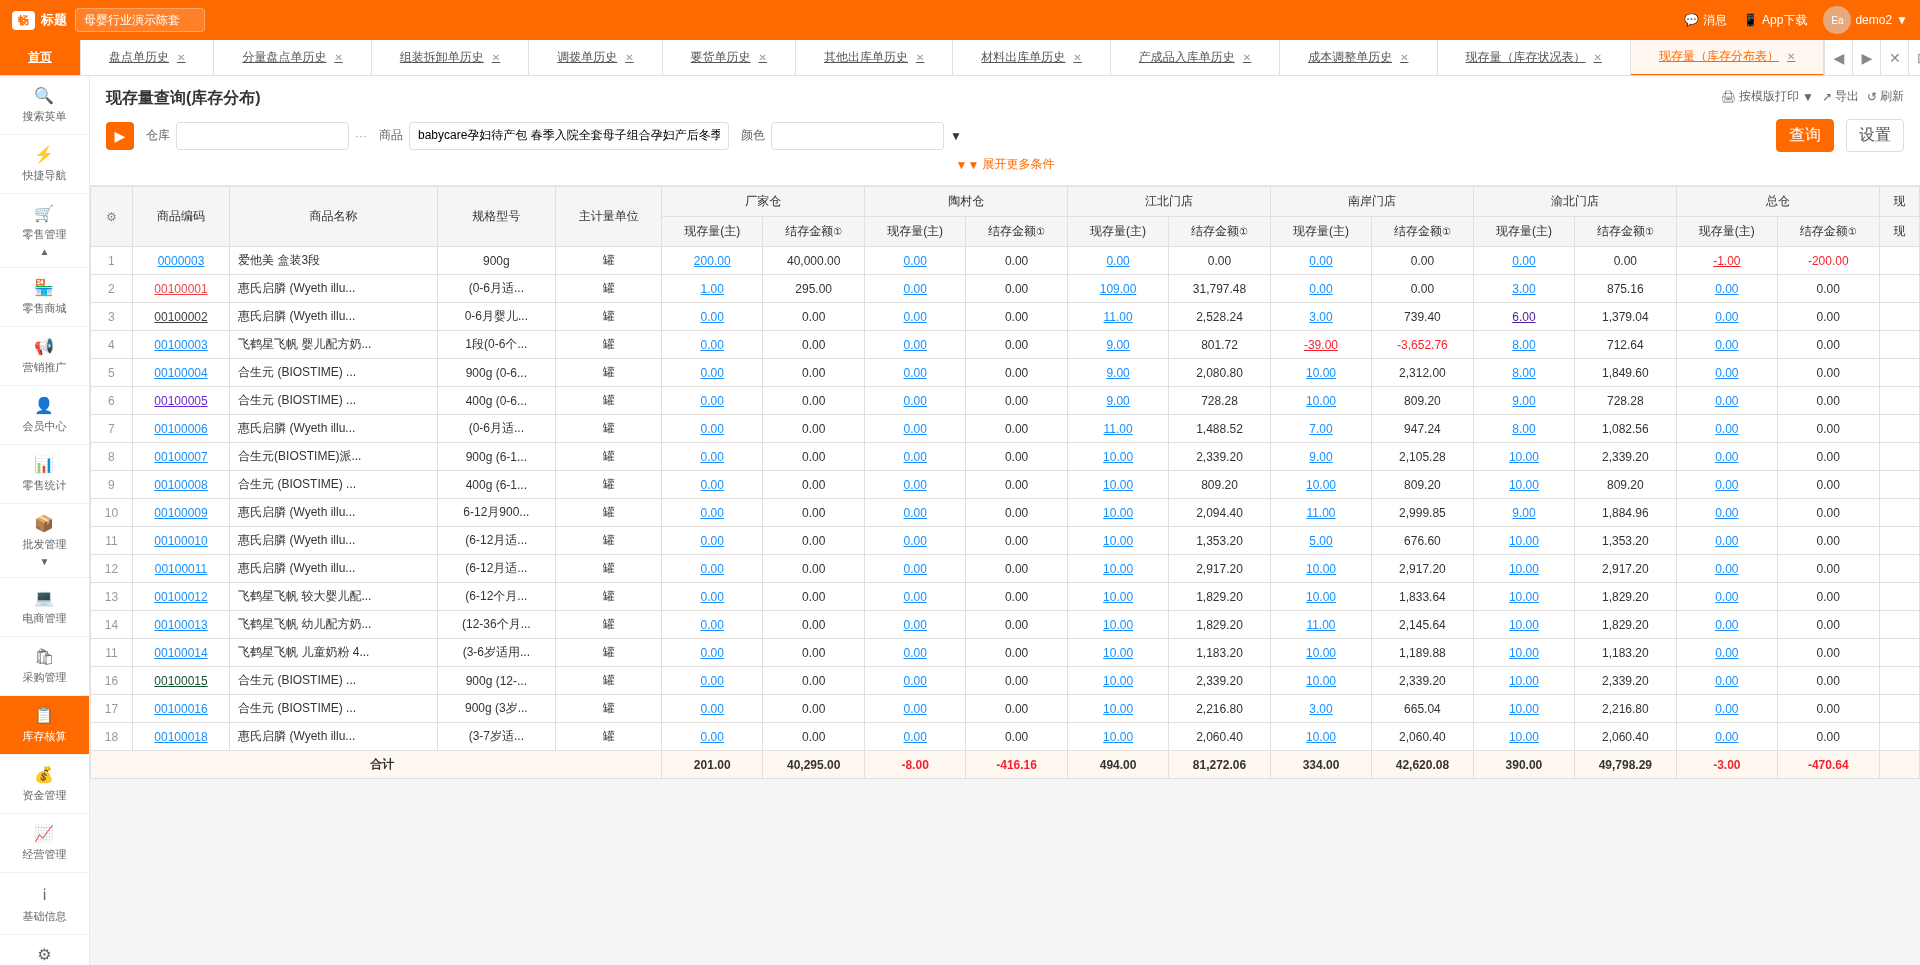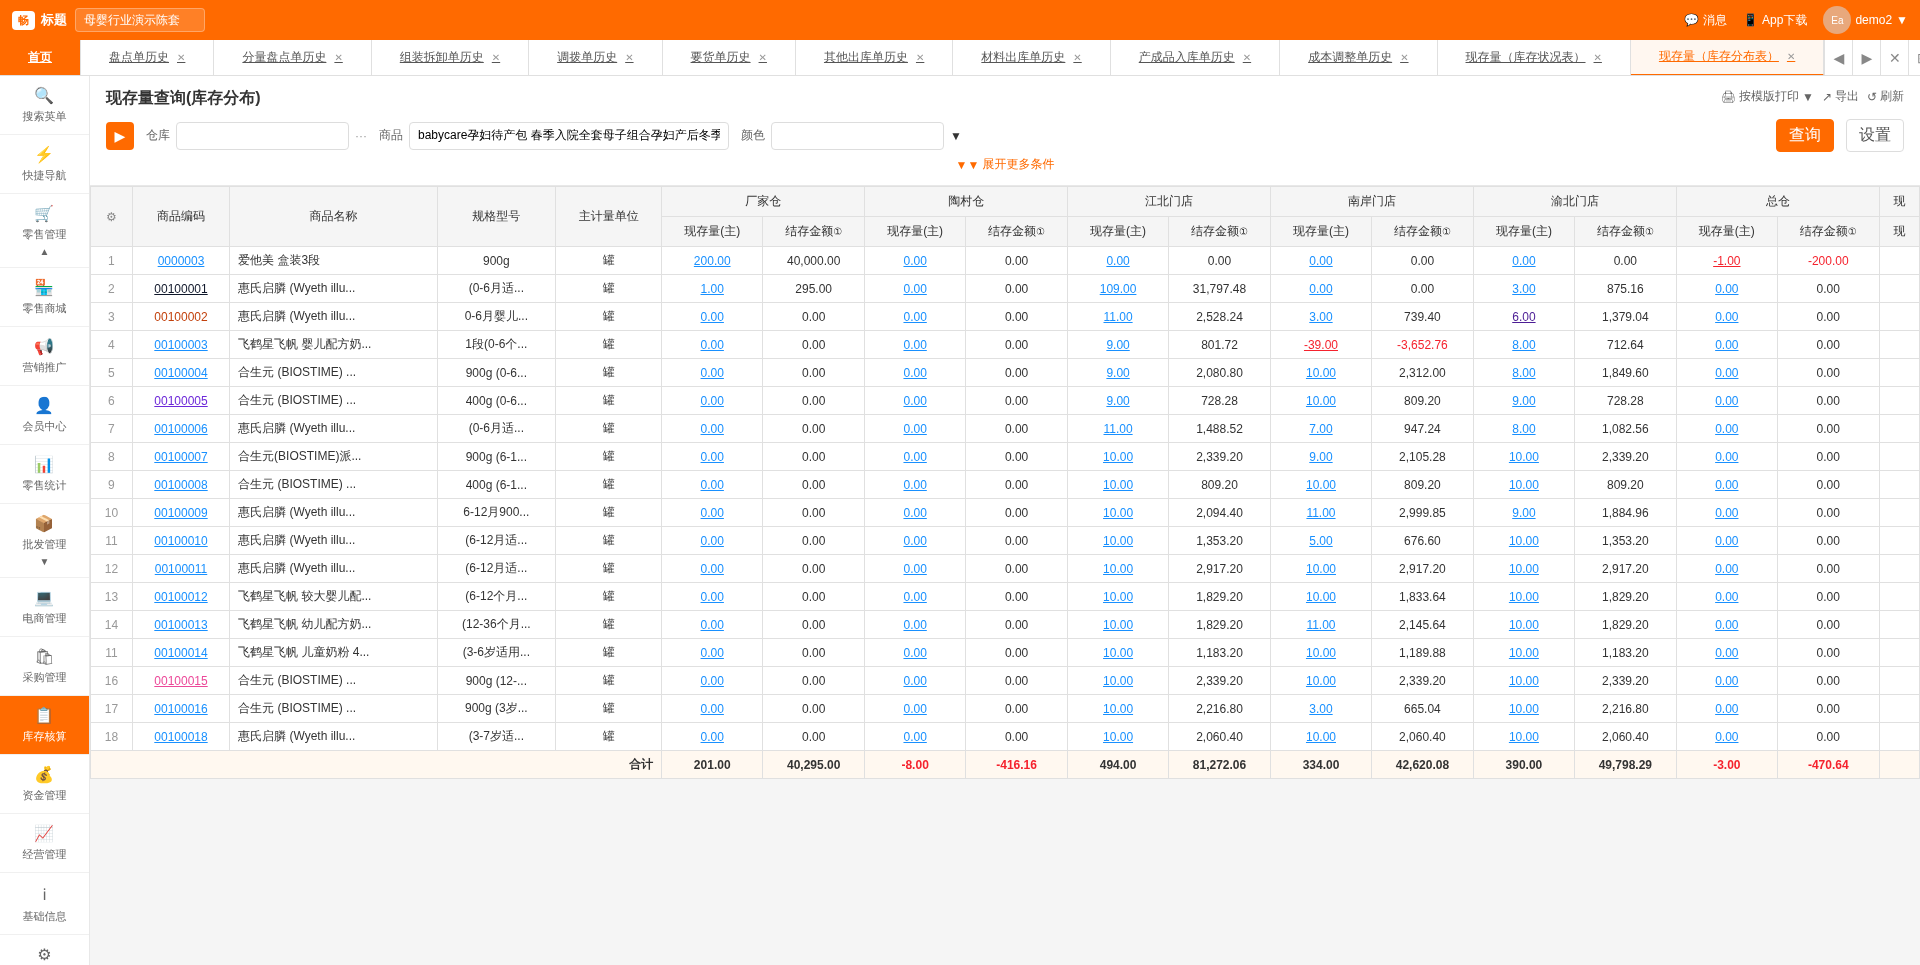--- a/index.html
+++ b/index.html
@@ -285,41 +285,41 @@
     <td style="color:#1890ff;text-decoration:underline;cursor:pointer;">0.00</td>
     <td style="">0.00</td>
     <td style="color:#1890ff;text-decoration:underline;cursor:pointer;">0.00</td>
     <td>0.00</td>
     <td style="color:#f5222d;text-decoration:underline;cursor:pointer;">-1.00</td>
     <td style="color:#f5222d">-200.00</td>
     <td></td>
   </tr>
               <tr>
     <td class="row-num">2</td>
-    <td style="color:#0f172a;text-decoration:underline;cursor:pointer;">00100001</td>
+    <td style="color:#ef4444;text-decoration:underline;cursor:pointer;">00100001</td>
     <td style="text-align:left;">惠氏启膦 (Wyeth illu...</td>
     <td>(0-6月适...</td>
     <td>罐</td>
     <td style="color:#1890ff;text-decoration:underline;cursor:pointer;">1.00</td>
     <td>295.00</td>
     <td style="color:#1890ff;text-decoration:underline;cursor:pointer;">0.00</td>
     <td>0.00</td>
     <td style="color:#1890ff;text-decoration:underline;cursor:pointer;">109.00</td>
     <td>31,797.48</td>
     <td style="color:#1890ff;text-decoration:underline;cursor:pointer;">0.00</td>
     <td style="">0.00</td>
     <td style="color:#1890ff;text-decoration:underline;cursor:pointer;">3.00</td>
     <td>875.16</td>
     <td style="color:#1890ff;text-decoration:underline;cursor:pointer;">0.00</td>
     <td style="color:inherit">0.00</td>
     <td></td>
   </tr>
               <tr>
     <td class="row-num">3</td>
-    <td style="color:#c2410c;cursor:pointer;">00100002</td>
+    <td style="color:#404040;text-decoration:underline;cursor:pointer;">00100002</td>
     <td style="text-align:left;">惠氏启膦 (Wyeth illu...</td>
     <td>0-6月婴儿...</td>
     <td>罐</td>
     <td style="color:#1890ff;text-decoration:underline;cursor:pointer;">0.00</td>
     <td>0.00</td>
     <td style="color:#1890ff;text-decoration:underline;cursor:pointer;">0.00</td>
     <td>0.00</td>
     <td style="color:#1890ff;text-decoration:underline;cursor:pointer;">11.00</td>
     <td>2,528.24</td>
     <td style="color:#1890ff;text-decoration:underline;cursor:pointer;">3.00</td>
@@ -565,21 +565,21 @@
     <td style="color:#1890ff;text-decoration:underline;cursor:pointer;">10.00</td>
     <td style="">1,189.88</td>
     <td style="color:#1890ff;text-decoration:underline;cursor:pointer;">10.00</td>
     <td>1,183.20</td>
     <td style="color:#1890ff;text-decoration:underline;cursor:pointer;">0.00</td>
     <td style="color:inherit">0.00</td>
     <td></td>
   </tr>
               <tr>
     <td class="row-num">16</td>
-    <td style="color:#ec4899;text-decoration:underline;cursor:pointer;margin-left:13px;">00100015</td>
+    <td style="color:#14532d;text-decoration:underline;cursor:pointer;margin-left:13px;">00100015</td>
     <td style="text-align:left;">合生元 (BIOSTIME) ...</td>
     <td>900g (12-...</td>
     <td>罐</td>
     <td style="color:#1890ff;text-decoration:underline;cursor:pointer;">0.00</td>
     <td>0.00</td>
     <td style="color:#1890ff;text-decoration:underline;cursor:pointer;">0.00</td>
     <td>0.00</td>
     <td style="color:#1890ff;text-decoration:underline;cursor:pointer;">10.00</td>
     <td>2,339.20</td>
     <td style="color:#1890ff;text-decoration:underline;cursor:pointer;">10.00</td>
@@ -626,21 +626,21 @@
     <td style="">2,060.40</td>
     <td style="color:#1890ff;text-decoration:underline;cursor:pointer;">10.00</td>
     <td>2,060.40</td>
     <td style="color:#1890ff;text-decoration:underline;cursor:pointer;">0.00</td>
     <td style="color:inherit">0.00</td>
     <td></td>
   </tr>
             </tbody>
           <tfoot>
             <tr class="summary-row">
-              <td colspan="5" style="text-align:right;padding-left:20px;">合计</td>
+              <td colspan="5" style="text-align:center;padding-left:20px;">合计</td>
               <td>201.00</td>
               <td>40,295.00</td>
               <td class="text-red">-8.00</td>
               <td class="text-red">-416.16</td>
               <td>494.00</td>
               <td>81,272.06</td>
               <td>334.00</td>
               <td>42,620.08</td>
               <td>390.00</td>
               <td>49,798.29</td>

